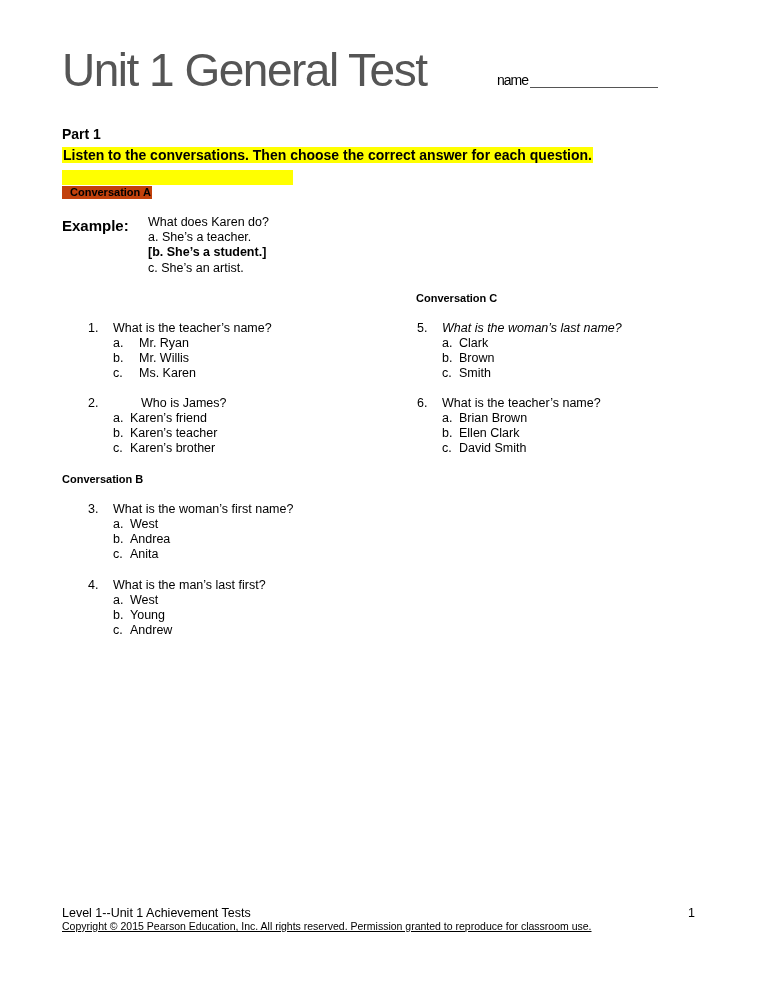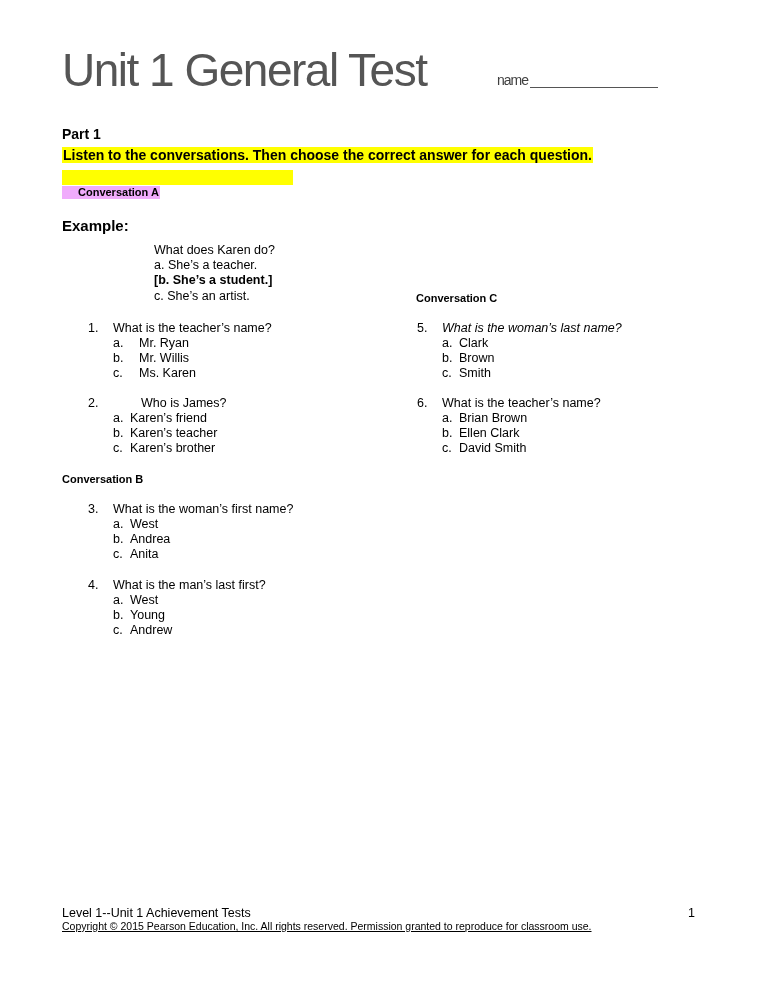--- a/index.html
+++ b/index.html
@@ -6,39 +6,39 @@
     body {
       width: 768px; height: 994px; position: relative; overflow: hidden;
       font-family: "Liberation Sans", sans-serif; color: #000;
     }
     .abs { position: absolute; }
     .title {
       left: 62px; top: 42px; font-size: 46px; color: #555555;
       letter-spacing: -1.5px; line-height: 56px; white-space: nowrap;
     }
     .name-wrap {
-      left: 497px; top: 72px; font-size: 14px; color: #404040;
+      left: 497px; top: 72px; font-size: 14px; color: #000000;
       letter-spacing: -1px; white-space: nowrap; display: flex; align-items: flex-end;
     }
     .name-line {
       display: inline-block; width: 128px; border-bottom: 1px solid #555;
       height: 15px; margin-left: 2px;
     }
     .part { left: 62px; top: 126px; font-weight: bold; font-size: 14px; }
     .instr {
       left: 62px; top: 147px; font-weight: bold; font-size: 14px;
       background: #ffff00; white-space: nowrap; padding: 0 1px;
     }
     .hl-bar { left: 62px; top: 170px; width: 231px; height: 15px; background: #ffff00; }
     .conv-head { font-weight: bold; font-size: 11px; white-space: nowrap; }
-    .conv-a { left: 62px; top: 186px; background: #f0abfc; padding: 0 1px 1px 16px; }
+    .conv-a { left: 62px; top: 186px; background: #c2410c; padding: 0 1px 1px 8px; }
     .conv-b { left: 62px; top: 473px; }
     .conv-c { left: 416px; top: 292px; }
     .ex-label { left: 62px; top: 217px; font-weight: bold; font-size: 15px; }
-    .ex-block { left: 154px; top: 215px; font-size: 12.5px; line-height: 15.2px; margin-top: 28px; }
+    .ex-block { left: 148px; top: 215px; font-size: 12.5px; line-height: 15.2px; }
     .ex-block .bold { font-weight: bold; }
     .q { font-size: 12.5px; line-height: 15.2px; }
     .q .num { position: absolute; left: 0; top: 0; }
     .q .stem { position: absolute; top: 0; white-space: nowrap; }
     .q .opts { position: absolute; white-space: nowrap; }
     .opt { display: flex; }
     .opt .ol { display: inline-block; }
     .footer1 { left: 62px; top: 906px; font-size: 12.5px; }
     .footer-page { left: 688px; top: 906px; font-size: 12.5px; }
     .footer2 { left: 62px; top: 920px; font-size: 10.5px; white-space: nowrap; text-decoration: underline; }

